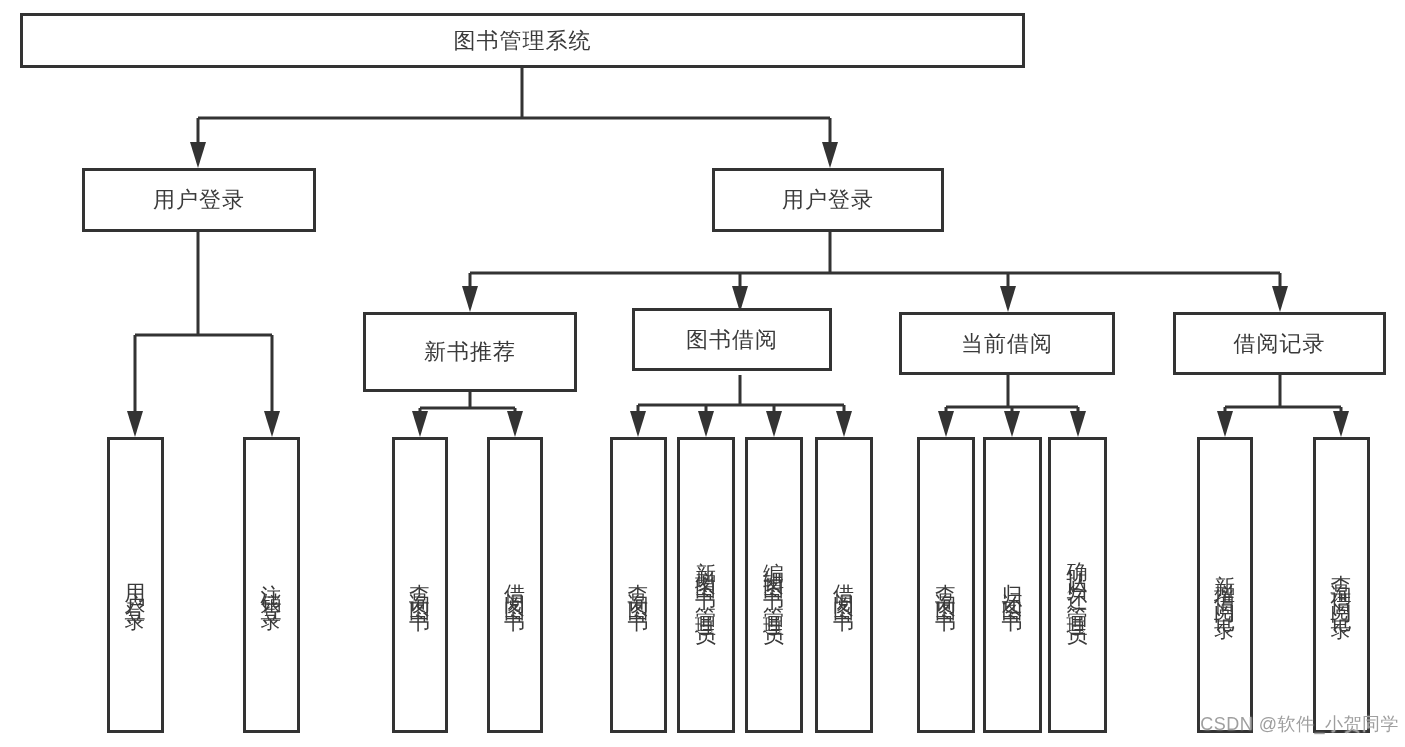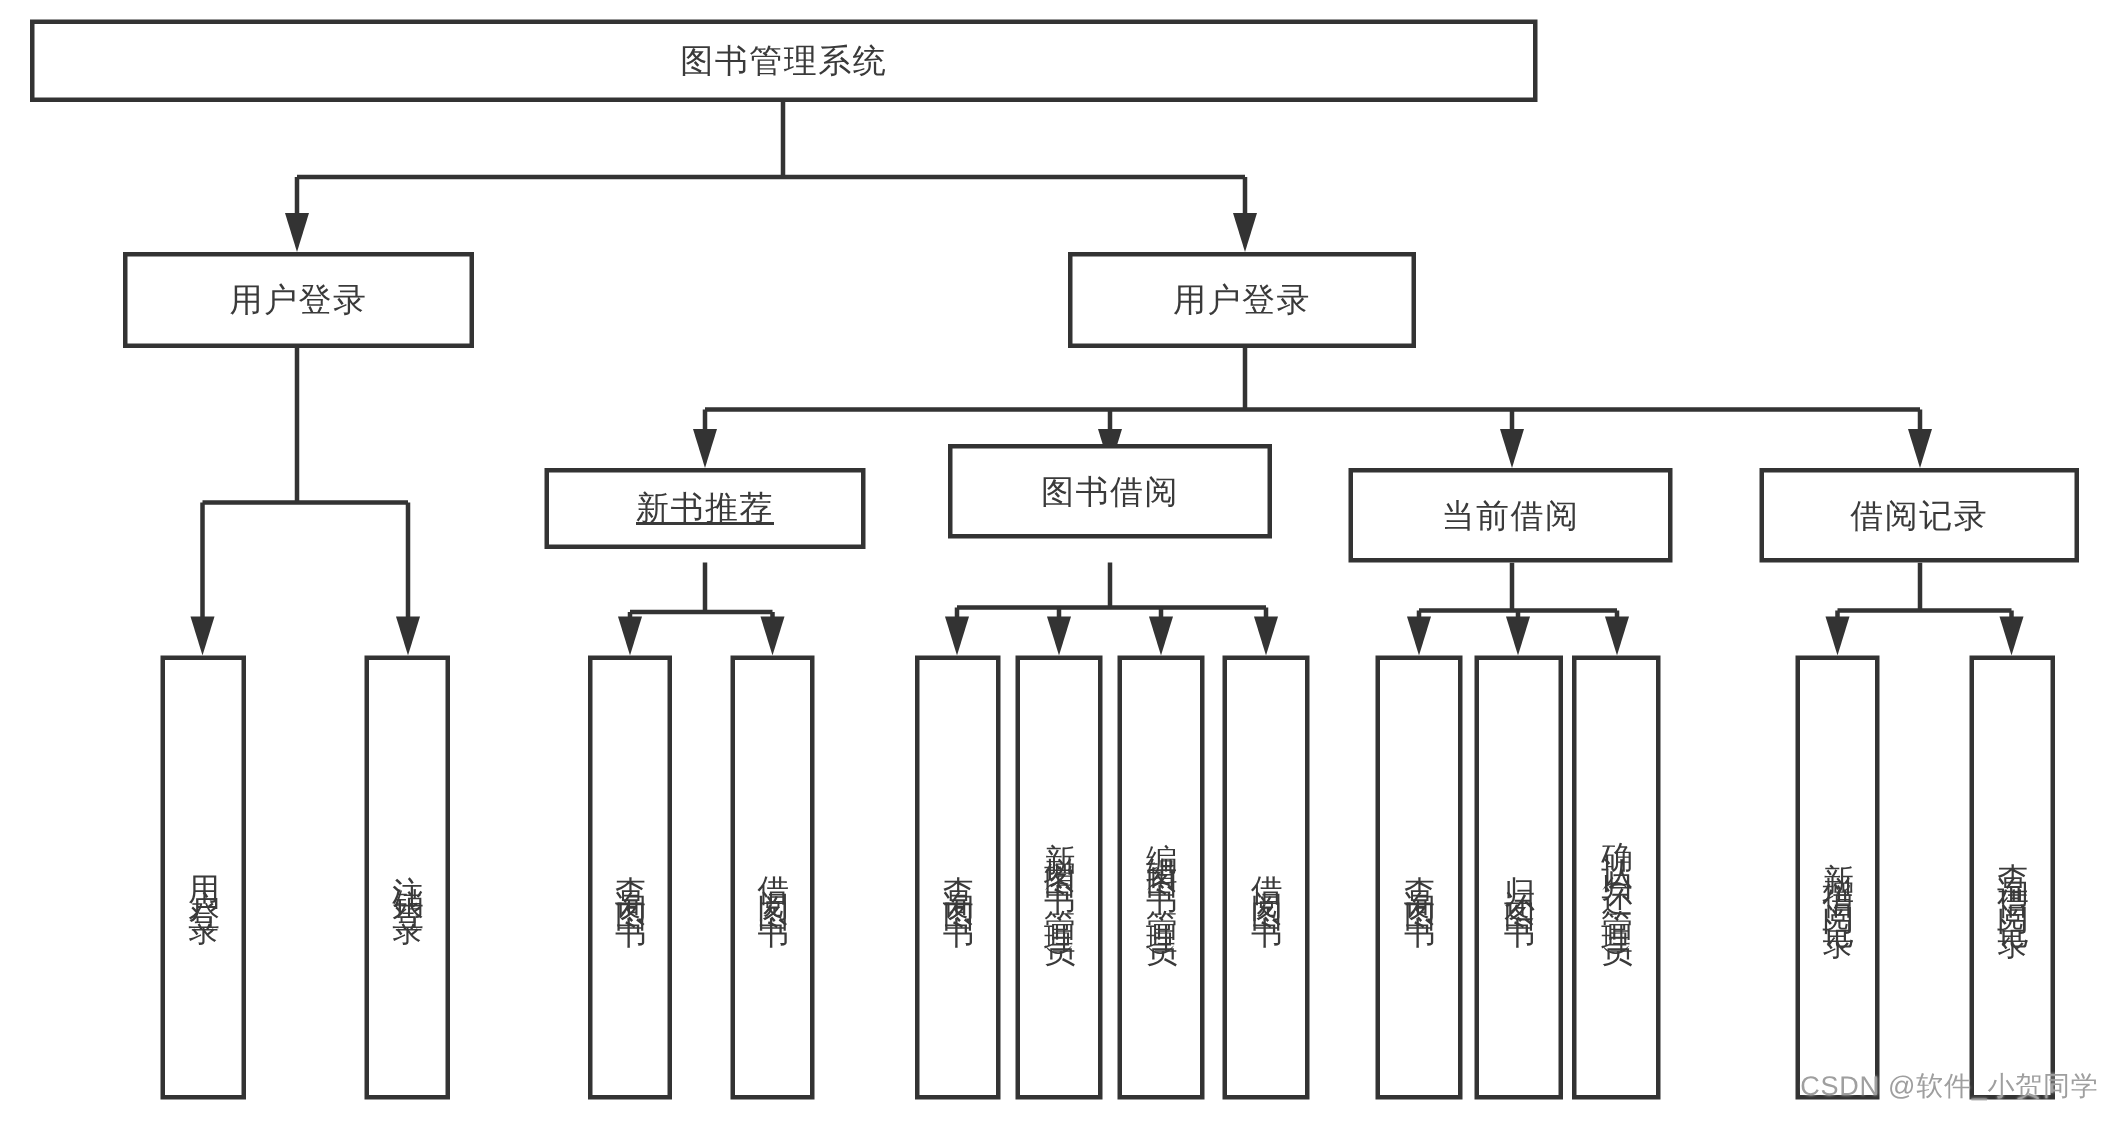--- a/index.html
+++ b/index.html
@@ -96,22 +96,22 @@
       <polygon points="1217,411 1233,411 1225,437"></polygon>
       <polygon points="1333,411 1349,411 1341,437"></polygon>
     </g>
   </svg>
 
   <div class="box" style="left:20px;top:13px;width:1005px;height:55px;">图书管理系统</div>
 
   <div class="box" style="left:82px;top:168px;width:234px;height:64px;">用户登录</div>
   <div class="box" style="left:712px;top:168px;width:232px;height:64px;">用户登录</div>
 
-  <div class="box" style="left:363px;top:312px;width:214px;height:54px;text-decoration:underline;">新书推荐</div>
-  <div class="box" style="left:632px;top:296px;width:216px;height:63px;">图书借阅</div>
+  <div class="box" style="left:363px;top:312px;width:214px;height:80px;">新书推荐</div>
+  <div class="box" style="left:632px;top:308px;width:200px;height:63px;">图书借阅</div>
   <div class="box" style="left:1173px;top:312px;width:213px;height:63px;">借阅记录</div>
   <div class="box" style="left:899px;top:312px;width:216px;height:63px;">当前借阅</div>
 
   <div class="vbox" style="left:107px;top:437px;width:57px;height:296px;">
     <span class="vtext">用户登录</span>
   </div>
   <div class="vbox" style="left:243px;top:437px;width:57px;height:296px;">
     <span class="vtext">注销登录</span>
   </div>
   <div class="vbox" style="left:392px;top:437px;width:56px;height:296px;">

